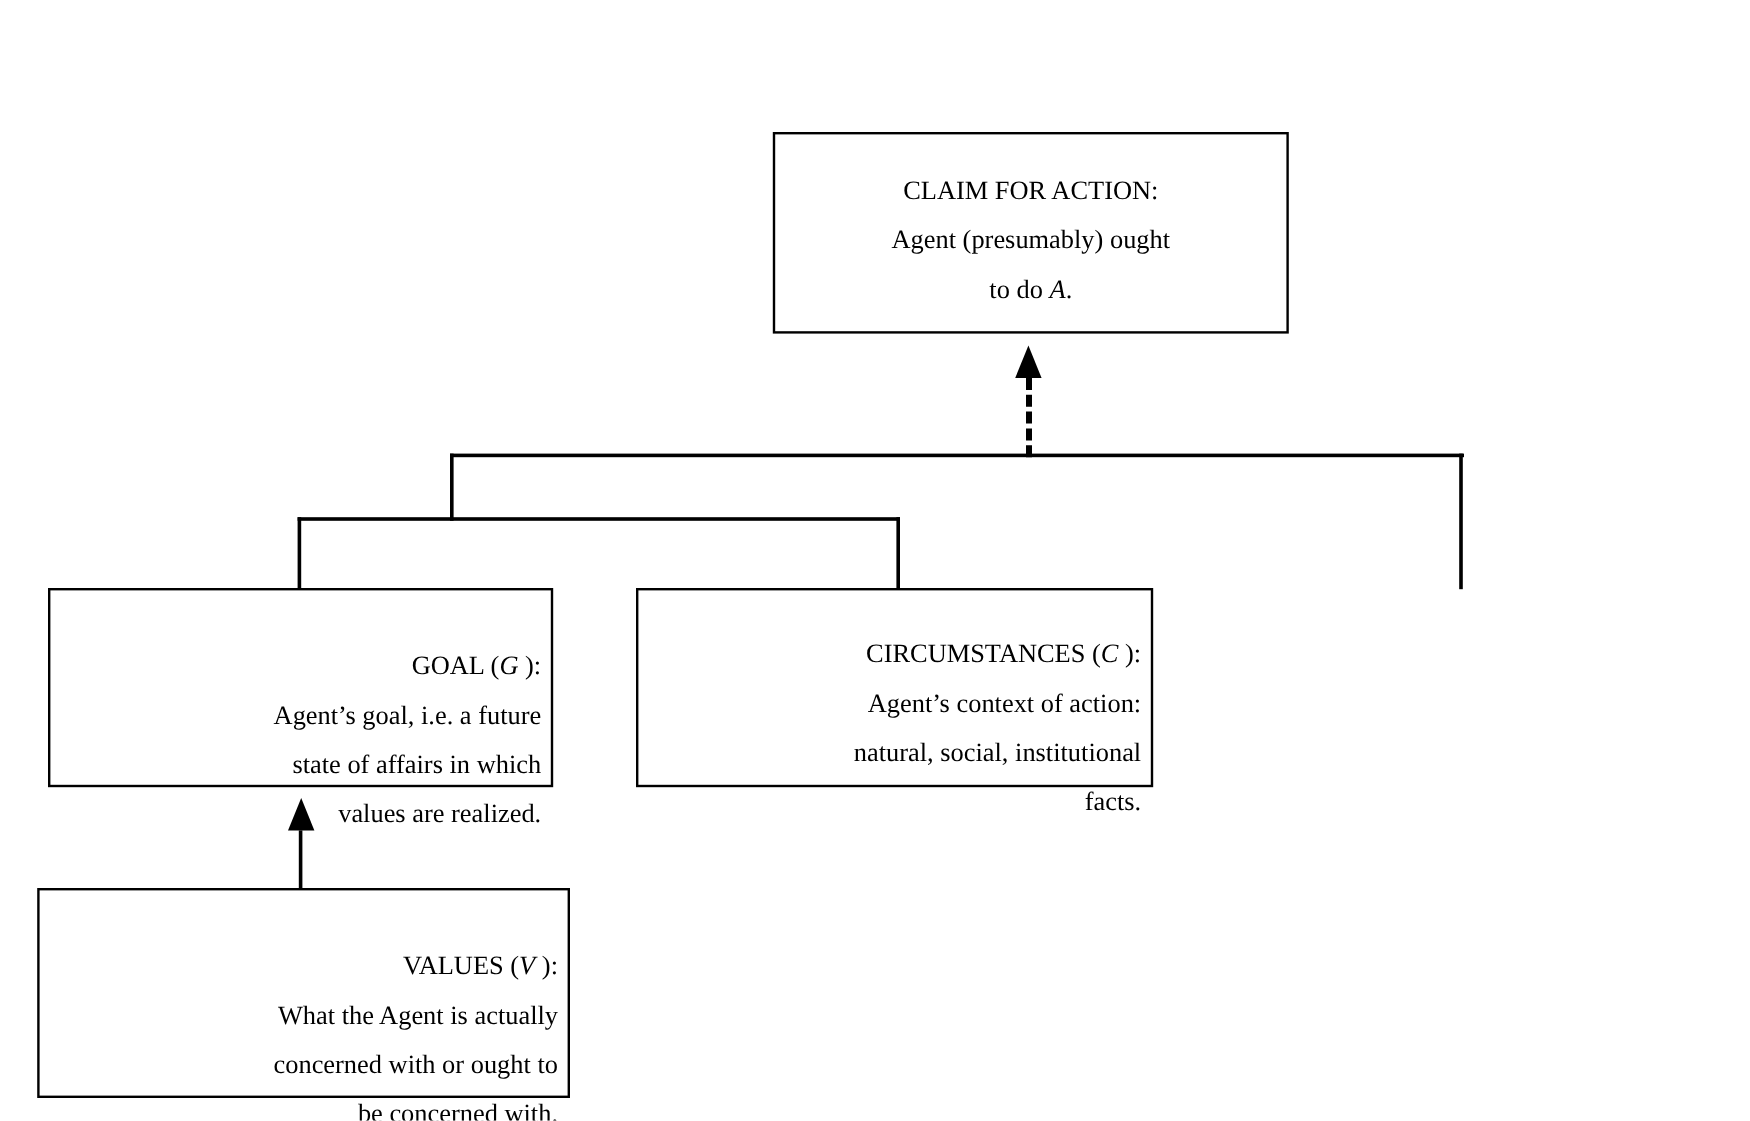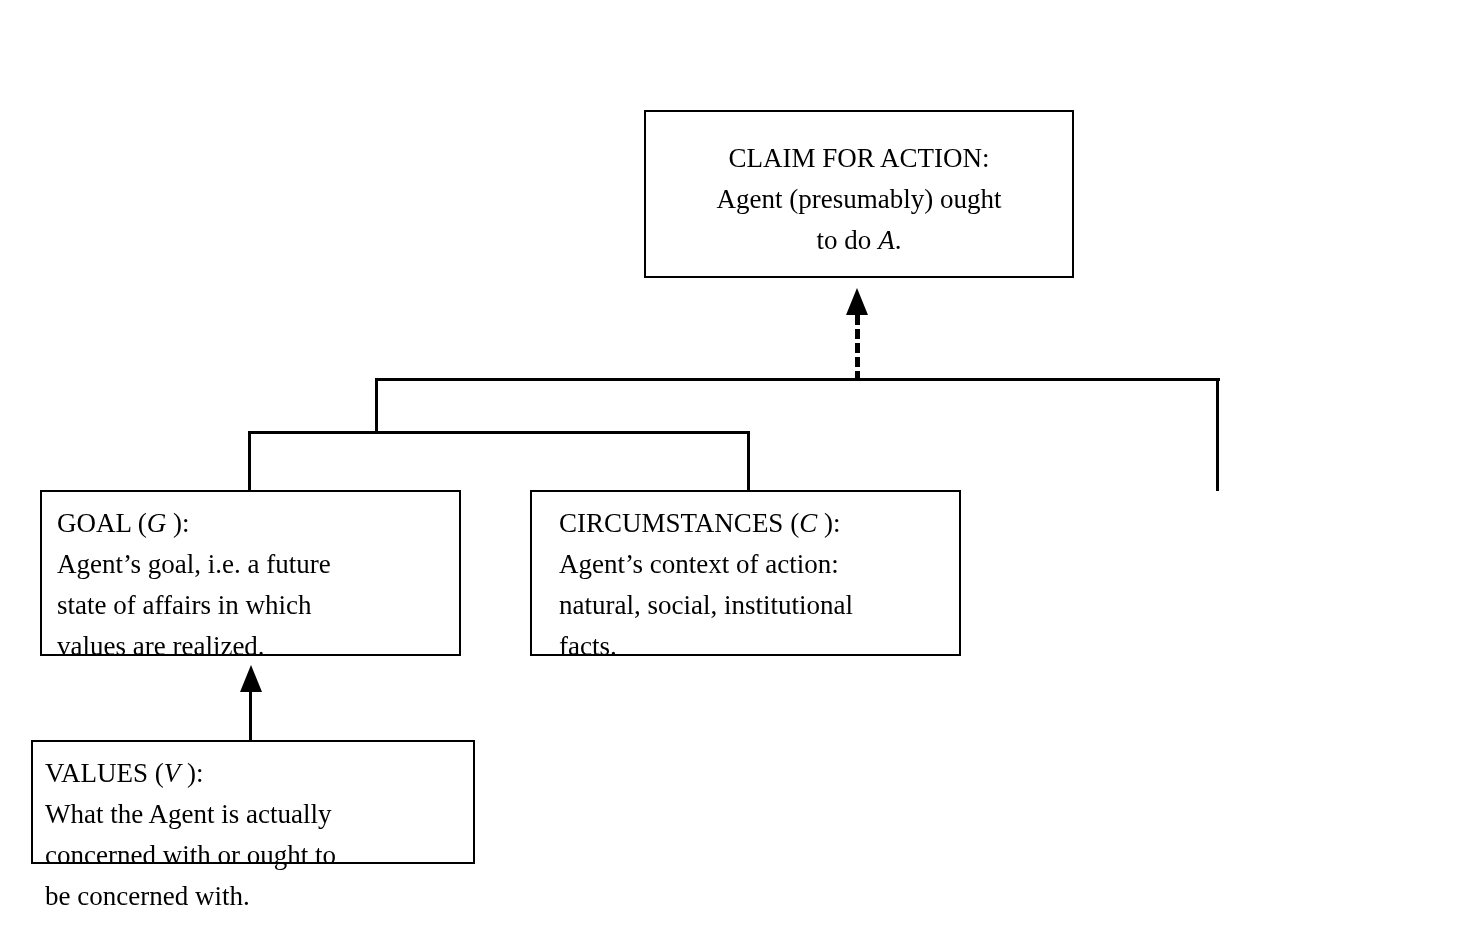--- a/index.html
+++ b/index.html
@@ -24,45 +24,46 @@
     border: 2.5px solid #000000;
   }
   .node.dashed {
     border-style: dashed;
     border-width: 2.5px;
   }
   .node .txt {
     position: absolute;
     left: 0;
     right: 0;
-    font-size: 27px;
+    font-size: 22px;
     line-height: 41px;
     white-space: pre-line;
   }
   .node.center .txt {
     text-align: center;
   }
   .node.left .txt {
-    text-align: left;
+    text-align: right;
+    margin-top: 31px;
   }
 
   
   #claim-box      { left: 644px;  top: 110px; width: 430px; height: 168px; }
   #claim-box .txt { top: 26px; padding: 0 10px; }
 
   #goal-box       { left: 40px;   top: 490px; width: 421px; height: 166px; }
   #goal-box .txt  { top: 11px; padding-left: 15px; padding-right: 8px; }
 
   #circ-box       { left: 530px;  top: 490px; width: 431px; height: 166px; }
-  #circ-box .txt  { top: 11px; padding-left: 27px; padding-right: 8px; }
+  #circ-box .txt  { top: 1px; padding-left: 27px; padding-right: 8px; }
 
   #mg-box         { left: 1017px; top: 489px; width: 399px; height: 169px; }
   #mg-box .txt    { top: 11px; padding-left: 14px; padding-right: 8px; }
 
-  #values-box     { left: 31px;   top: 740px; width: 444px; height: 124px; }
+  #values-box     { left: 31px;   top: 740px; width: 444px; height: 175px; }
   #values-box .txt{ top: 11px; padding-left: 12px; padding-right: 8px; }
 
   
   .vline, .hline {
     position: absolute;
     background: #000000;
   }
   .vline { width: 3px; }
   .hline { height: 3px; }
 

